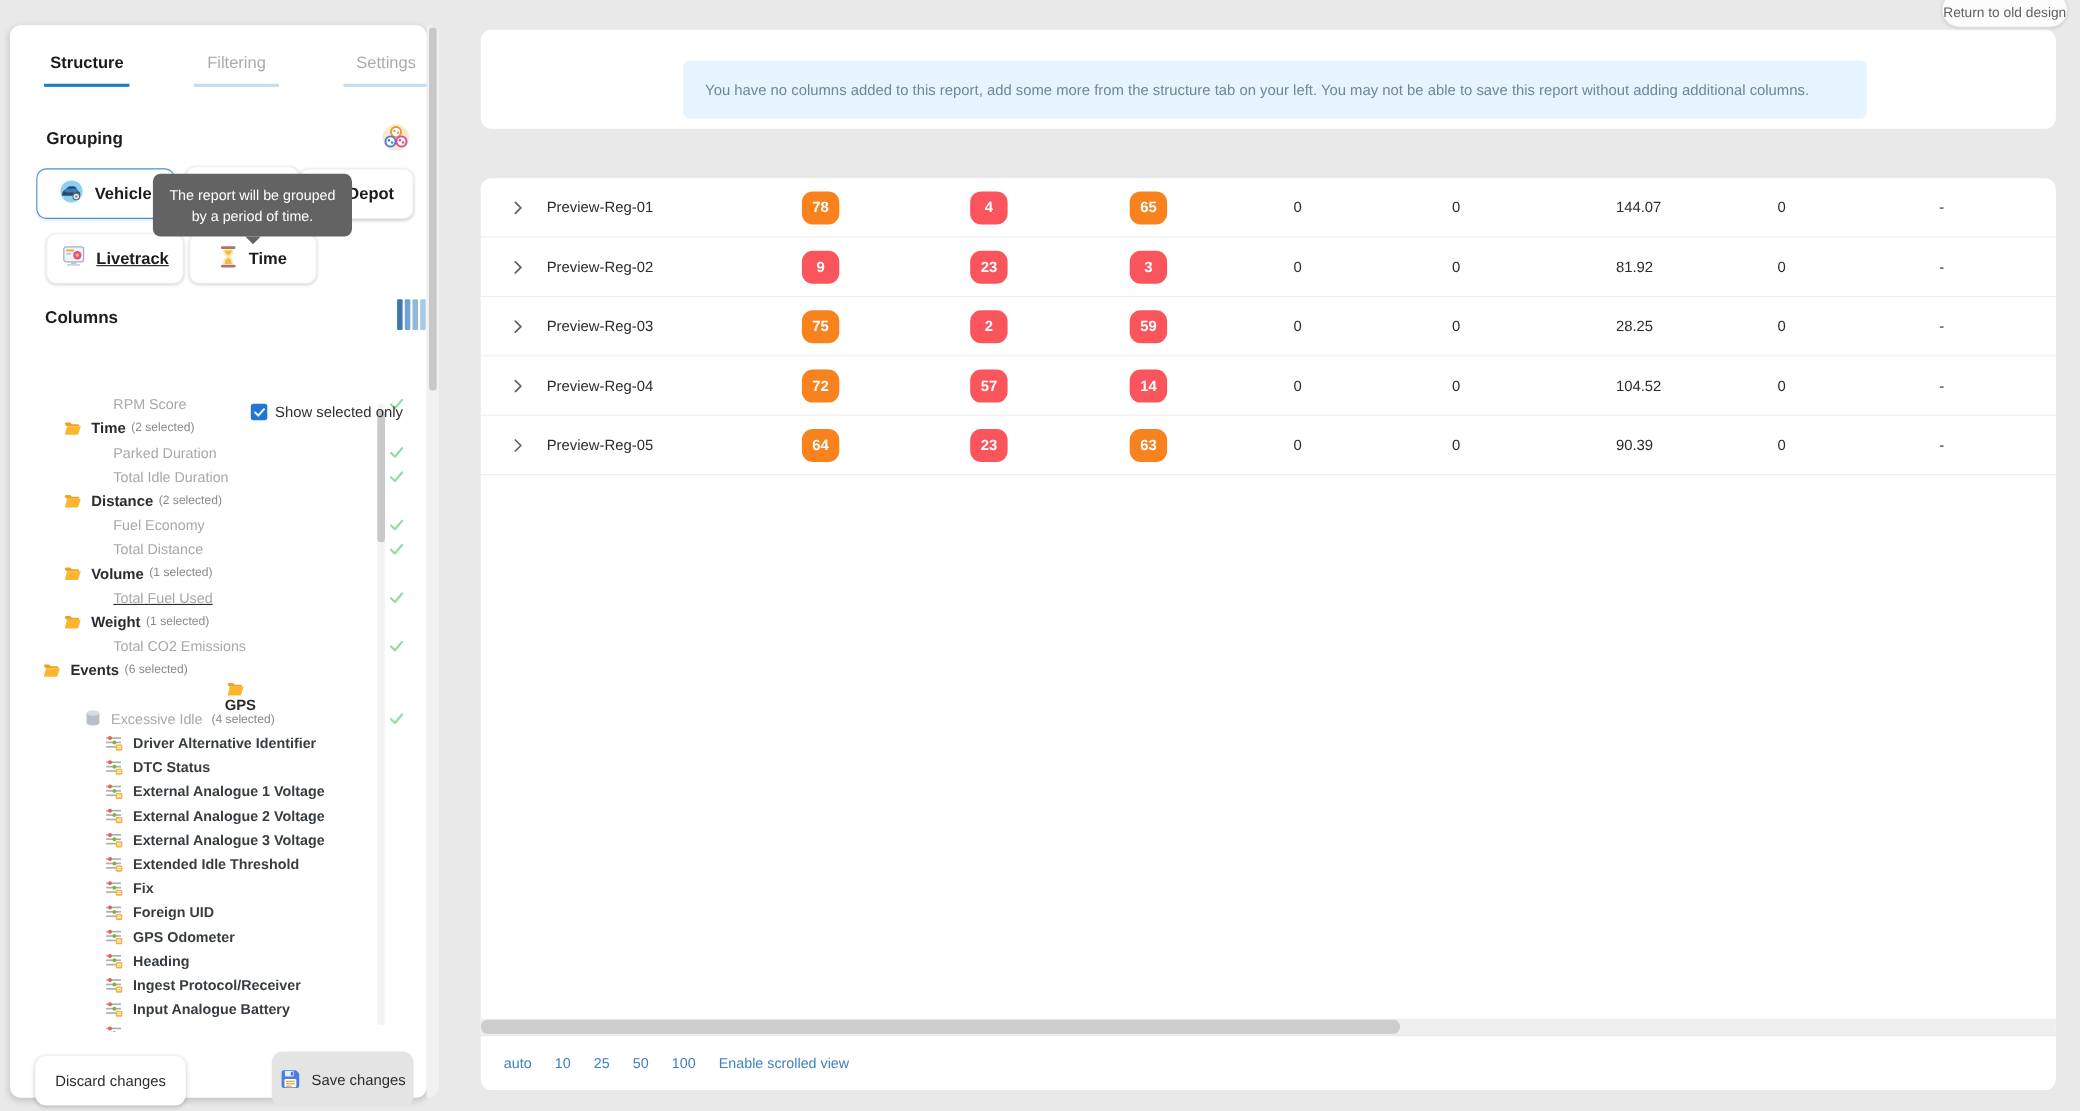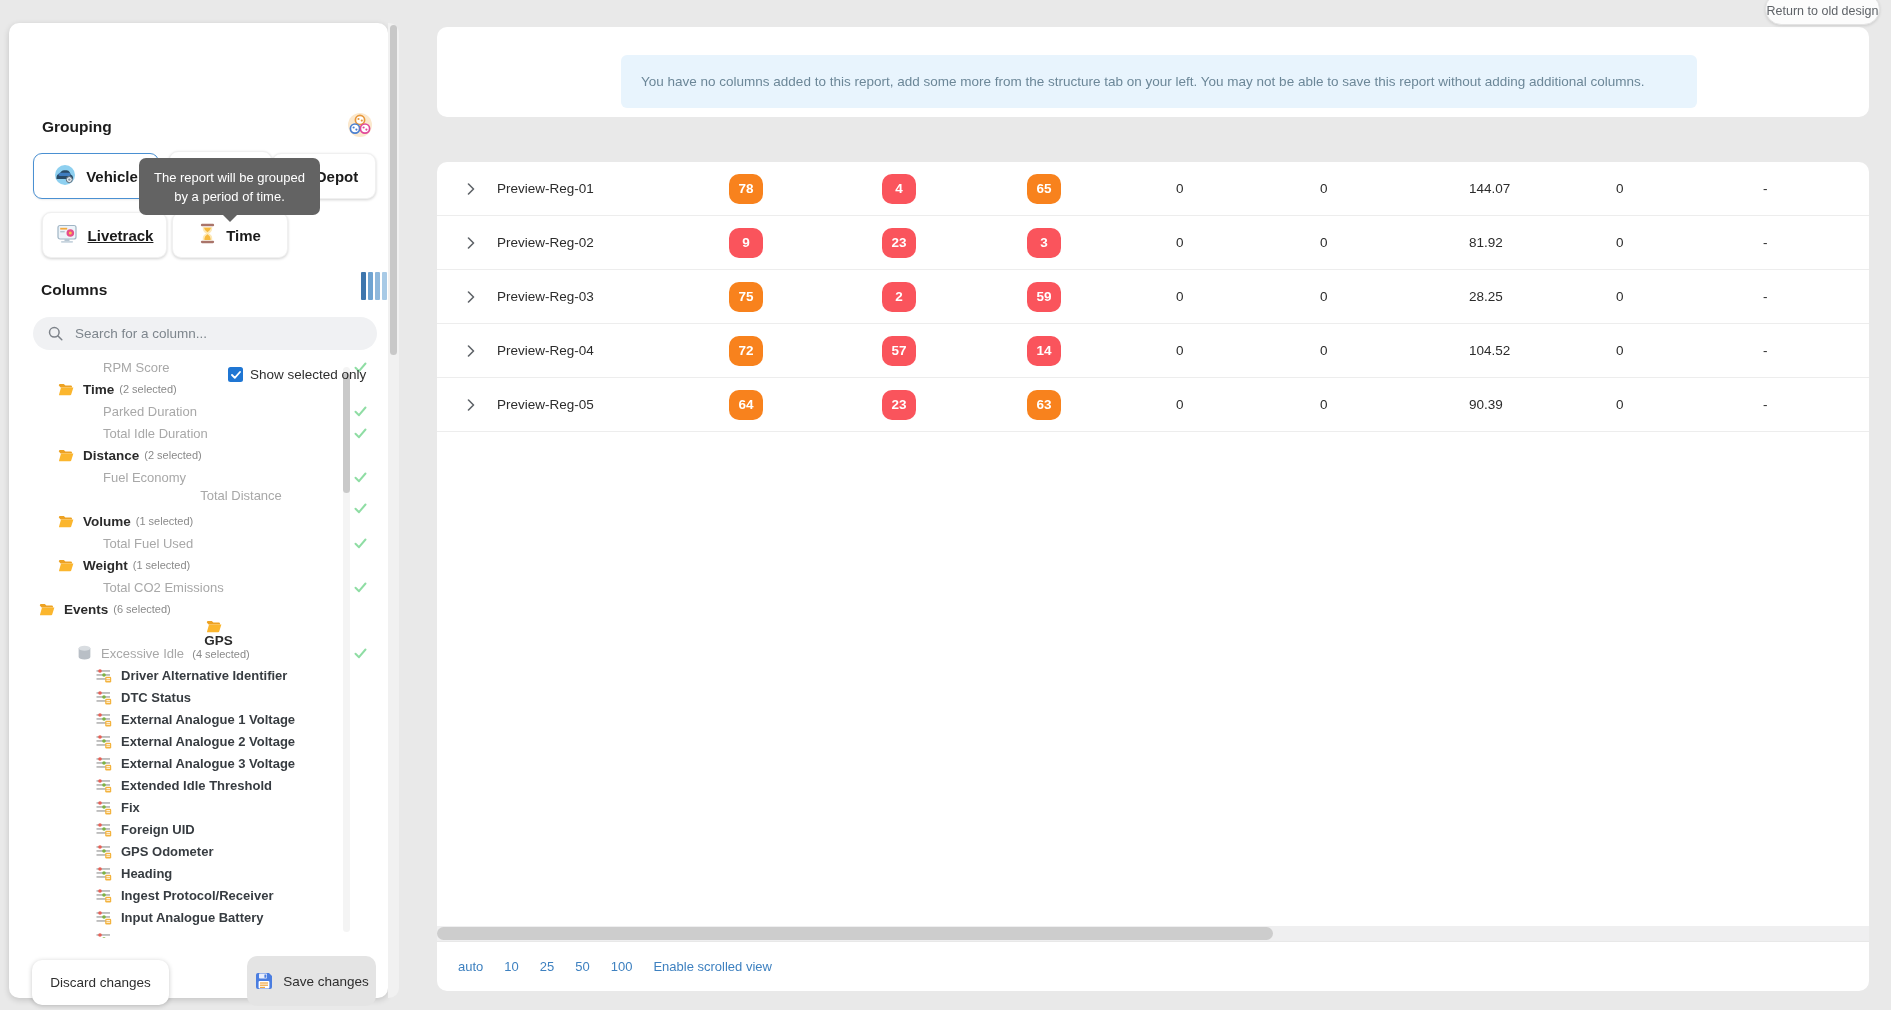--- a/index.html
+++ b/index.html
@@ -140,20 +140,25 @@
   .psizes .plink { color:#3e81c0; cursor:pointer; }
   .pright { margin-left:auto; display:flex; align-items:center; margin-right:22px; color:#3f4347;}
   .range-label { color:#5f6368; margin-right:54px; }
   .navbtn { display:flex; align-items:center; justify-content:center; width:26px; height:26px; cursor:pointer; }
   .page-label { margin:0 8px; color:#3a3e42; }
 </style>
 </head>
 <body>
 
 <div class="sidebar">
+  <div class="tabs">
+    <div class="tab active">Structure</div>
+    <div class="tab">Filtering</div>
+    <div class="tab">Settings</div>
+  </div>
 
   <div class="section-title grouping-title">Grouping</div>
   <div class="grouping-icon">
     <svg width="26" height="26" viewBox="0 0 26 26">
       <circle cx="13" cy="13" r="12" fill="#fbe8cd"></circle>
       <circle cx="13" cy="8" r="4.6" fill="#fff" stroke="#e8973a" stroke-width="1.7"></circle>
       <circle cx="11.5" cy="7" r="1.1" fill="#e8973a"></circle>
         <circle cx="14.8" cy="8.6" r="1.1" fill="#e8973a"></circle>
       <circle cx="8" cy="16.6" r="4.6" fill="#fff" stroke="#4a7fd0" stroke-width="1.7"></circle>
       <circle cx="6.6" cy="15.5" r="1.1" fill="#4a7fd0"></circle>
@@ -216,29 +221,20 @@
   <div class="tooltip">The report will be grouped by a period of time.</div>
 
   <div class="section-title columns-title">Columns</div>
   <div class="columns-icon">
     <span style="background:#3e76ad"></span>
     <span style="background:#6fa3d1"></span>
     <span style="background:#8fb8dc"></span>
     <span style="background:#a8cae6"></span>
   </div>
 
-  <div class="search-box">
-    <span style="display:flex;">
-      <svg width="15" height="15" viewBox="0 0 15 15">
-        <circle cx="6.3" cy="6.3" r="4.8" fill="none" stroke="#7d8289" stroke-width="1.5"></circle>
-        <line x1="10" y1="10" x2="13.8" y2="13.8" stroke="#7d8289" stroke-width="1.5" stroke-linecap="round"></line>
-      </svg>
-    </span>
-    <input type="text" placeholder="Search for a column..." style="">
-  </div>
 
   <div class="show-selected">
     <span class="checkbox">
       <svg width="10" height="8" viewBox="0 0 10 8">
           <path d="M1 4 L3.8 6.8 L9 1" stroke="#fff" stroke-width="1.8" fill="none" stroke-linecap="round" stroke-linejoin="round"></path>
         </svg>
     </span>
     <span>Show selected only</span>
   </div>
 
@@ -289,39 +285,39 @@
           <span class="fcount">(2 selected)</span>
         </div>
         <div class="tree-row" style="padding-left: 70px;">
           <span class="leaf-sel">Fuel Economy</span>
           <span class="check">
             <svg width="13" height="11" viewBox="0 0 13 11">
               <path d="M1.5 5.8 L5 9.2 L11.5 1.5" stroke="#8fdda4" stroke-width="2" fill="none" stroke-linecap="round" stroke-linejoin="round"></path>
             </svg>
           </span>
         </div>
-        <div class="tree-row" style="padding-left: 70px; flex-direction: column;">
+        <div class="tree-row" style="padding-left: 70px;">
           <span class="leaf-sel">Total Distance</span>
           <span class="check">
             <svg width="13" height="11" viewBox="0 0 13 11">
               <path d="M1.5 5.8 L5 9.2 L11.5 1.5" stroke="#8fdda4" stroke-width="2" fill="none" stroke-linecap="round" stroke-linejoin="round"></path>
             </svg>
           </span>
         </div>
         <div class="tree-row" style="padding-left: 25px;">
           <span class="ticon">
             <svg width="16" height="13" viewBox="0 0 16 13">
               <path d="M0.8 2.4 Q0.8 1 2.2 1 H5.8 L7.4 2.6 H12.8 Q14 2.6 14 3.8 V4.4 H2.6 Z" fill="#eda223"></path>
               <path d="M3 4.4 H15.4 L13.2 11.6 Q13 12.3 12.2 12.3 H1.6 Q0.8 12.3 1.05 11.4 Z" fill="#fbb62e"></path>
             </svg>
           </span>
           <span class="flabel">Volume</span>
           <span class="fcount">(1 selected)</span>
         </div>
-        <div class="tree-row" style="padding-left: 70px;">
+        <div class="tree-row" style="padding-left: 70px; text-decoration: underline;">
           <span class="leaf-sel">Total Fuel Used</span>
           <span class="check">
             <svg width="13" height="11" viewBox="0 0 13 11">
               <path d="M1.5 5.8 L5 9.2 L11.5 1.5" stroke="#8fdda4" stroke-width="2" fill="none" stroke-linecap="round" stroke-linejoin="round"></path>
             </svg>
           </span>
         </div>
         <div class="tree-row" style="padding-left: 25px;">
           <span class="ticon">
             <svg width="16" height="13" viewBox="0 0 16 13">

